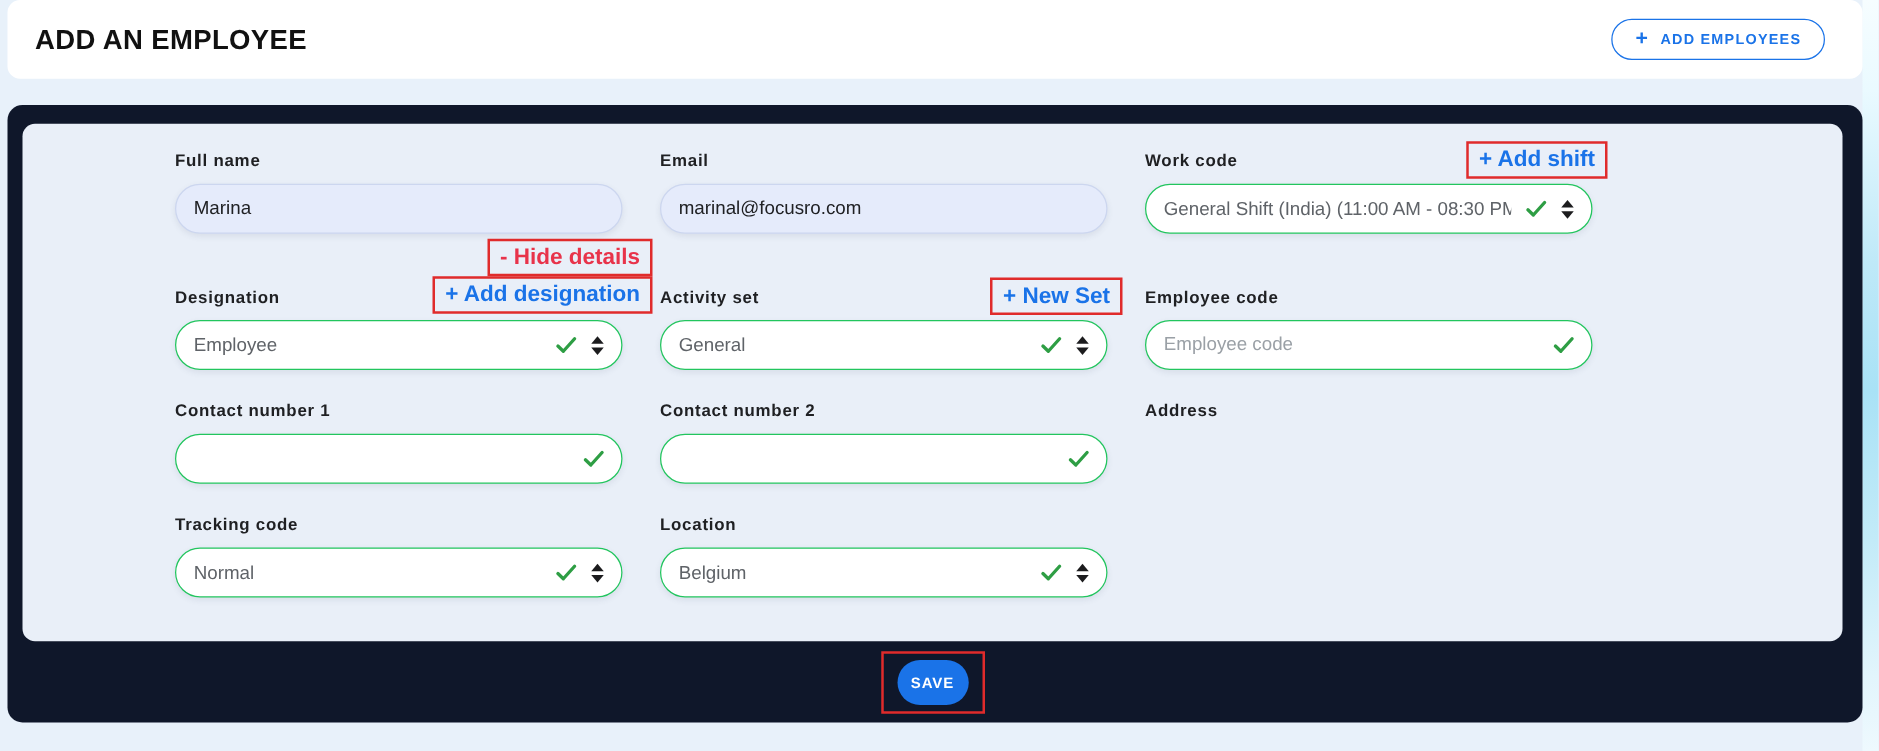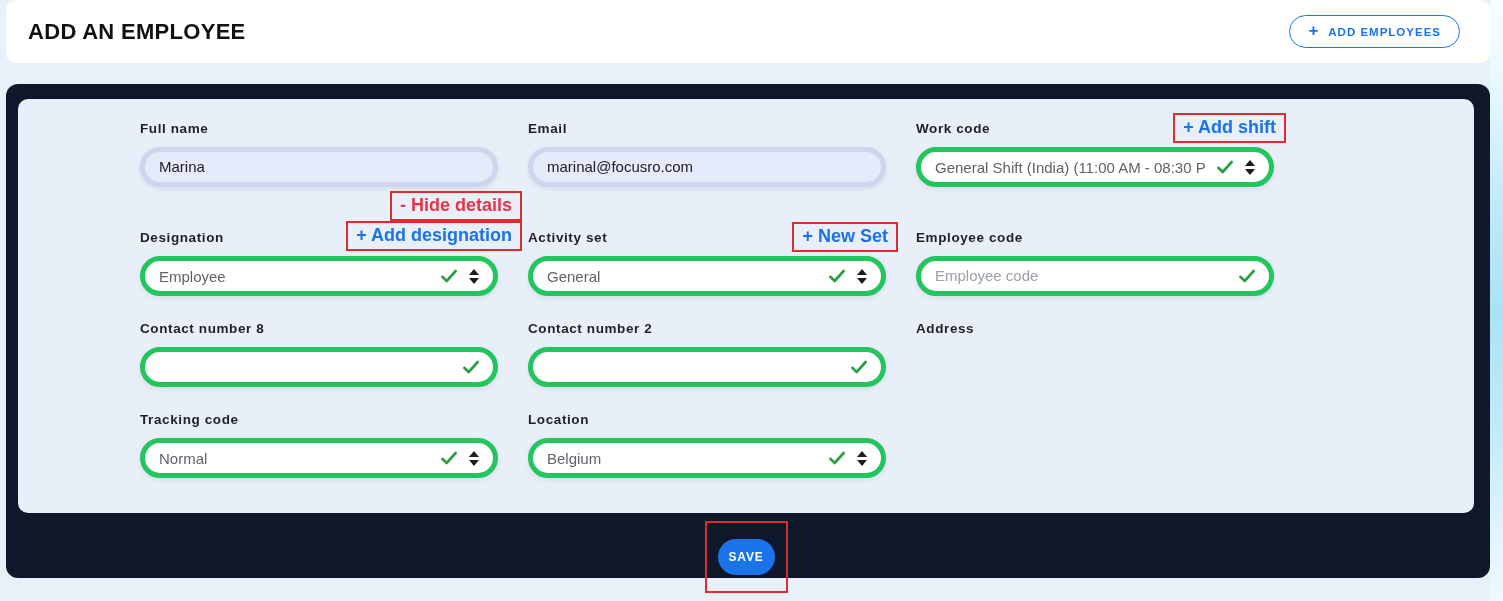--- a/index.html
+++ b/index.html
@@ -66,21 +66,21 @@
   .link-blue { color:#1a73e8; }
   .link-red  { color:#e8334a; }
   .label-row .red-box { margin-right:-12px; }
   .links-stack {
     position:absolute; right:-12px; bottom:-3px;
     display:flex; flex-direction:column; align-items:flex-end;
   }
 
   .control {
     height:40px; border-radius:20px; background:#fff;
-    border:5px solid #22c55e;
+    border:1px solid #22c55e;
     box-shadow:0 2px 5px rgba(60,72,100,.10);
     display:flex; align-items:center;
     padding:0 12px 0 14px; gap:10px;
   }
   .control .grow { flex:1 1 auto; min-width:0; }
   .control input {
     width:100%; border:none; outline:none; background:transparent;
     font-family:inherit; font-size:15px; color:#202124;
   }
   .control input::placeholder { color:#9aa0a6; }
@@ -88,21 +88,21 @@
   .select-text { font-size:15px; color:#5f6368; flex:1 1 auto; white-space:nowrap; overflow:hidden; }
 
   .check-icon { flex:0 0 auto; display:flex; }
   .caret { flex:0 0 auto; display:flex; flex-direction:column; align-items:center; gap:3px; padding-right:2px; }
   .caret i { display:block; width:0; height:0; border-left:5px solid transparent; border-right:5px solid transparent; }
   .caret .up   { border-bottom:6px solid #1c1c1e; }
   .caret .down { border-top:6px solid #1c1c1e; }
 
   
   .save-area { display:flex; justify-content:center; margin-top:8px; }
-  .save-red-box { border:2px solid #e02b2b; padding:16px 11px; }
+  .save-red-box { border:2px solid #e02b2b; padding:5px 11px; }
   .save-btn {
     width:57px; height:36px; border:none; border-radius:18px;
     background:#1a73e8; color:#fff; font-family:inherit;
     font-size:12px; font-weight:bold; letter-spacing:.8px; cursor:pointer;
   }
 </style>
 </head>
 <body>
 
 <div class="edge-gradient"></div>
@@ -210,21 +210,21 @@
                 <path d="M4 13l5.2 5L20 6" fill="none" stroke="#2e9e44" stroke-width="3.2" stroke-linecap="round" stroke-linejoin="round"></path>
               </svg>
           </span>
         </div>
       </div>
     </div>
 
     <div class="form-row row-3">
       <div class="field">
         <div class="label-row">
-          <span class="field-label">Contact number 8</span>
+          <span class="field-label">Contact number 1</span>
         </div>
         <div class="control">
           <span class="grow"><input type="text" style=""></span>
           <span class="check-icon">
             <svg width="20" height="20" viewBox="0 0 24 24">
                 <path d="M4 13l5.2 5L20 6" fill="none" stroke="#2e9e44" stroke-width="3.2" stroke-linecap="round" stroke-linejoin="round"></path>
               </svg>
           </span>
         </div>
       </div>

